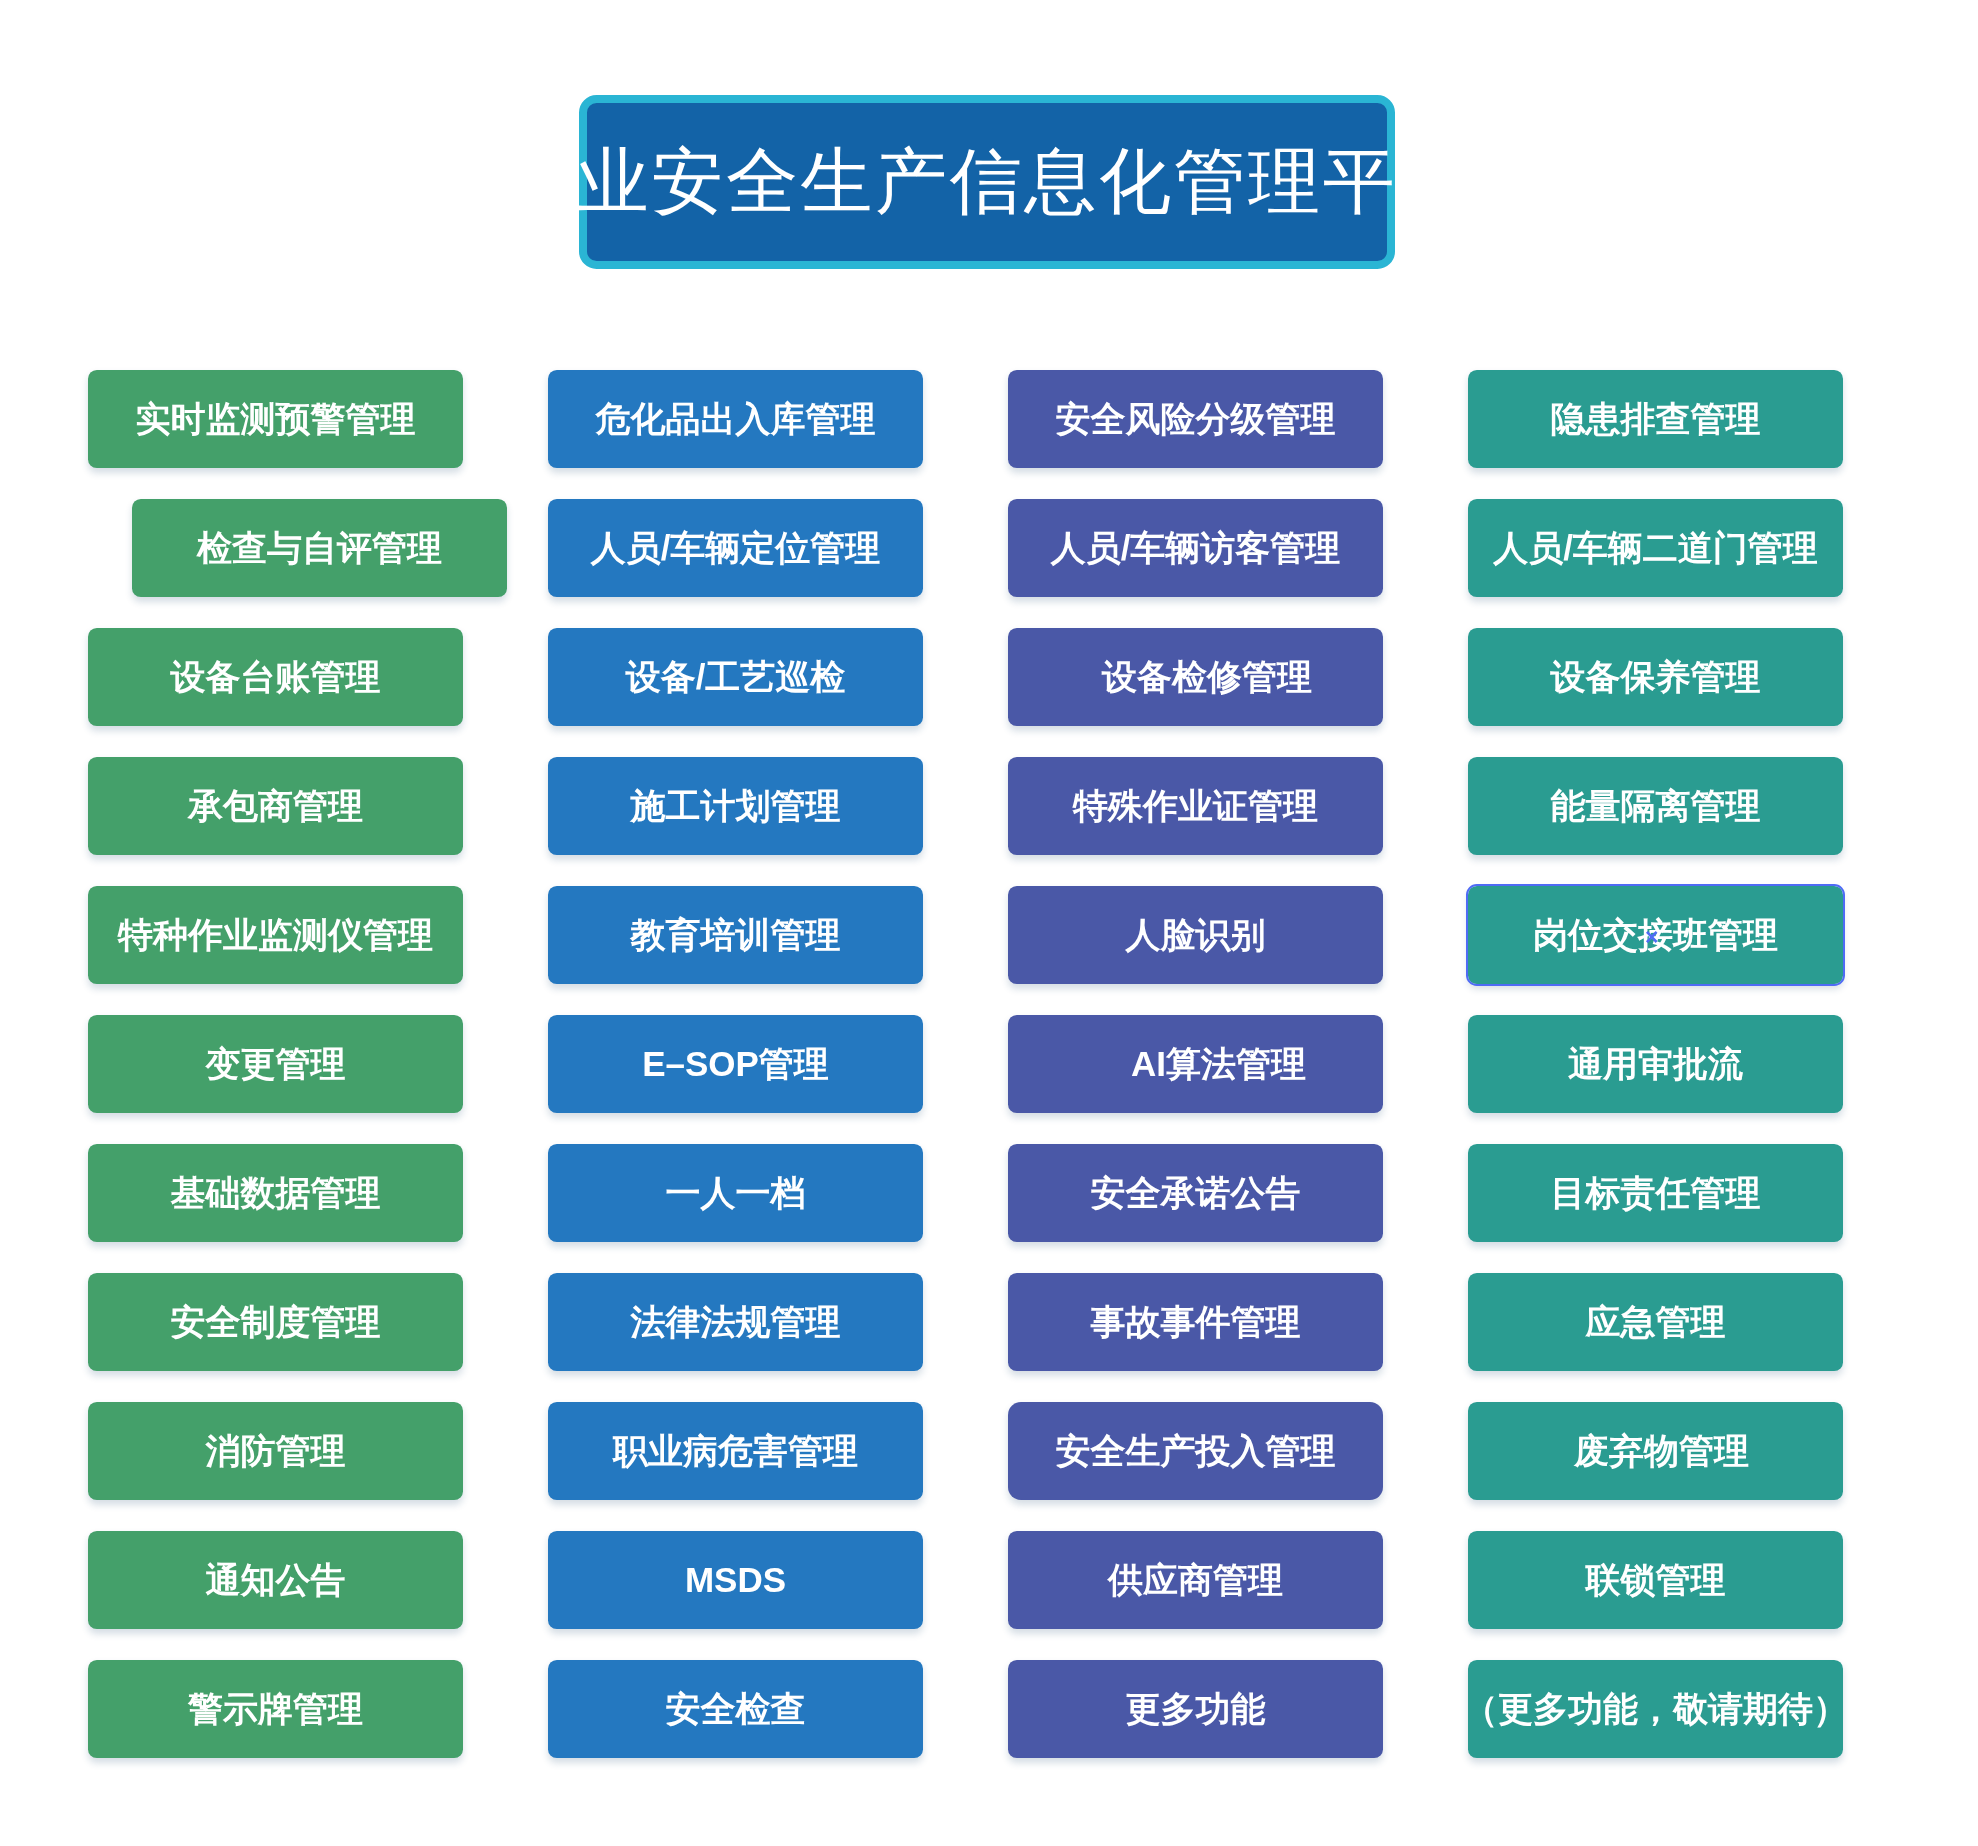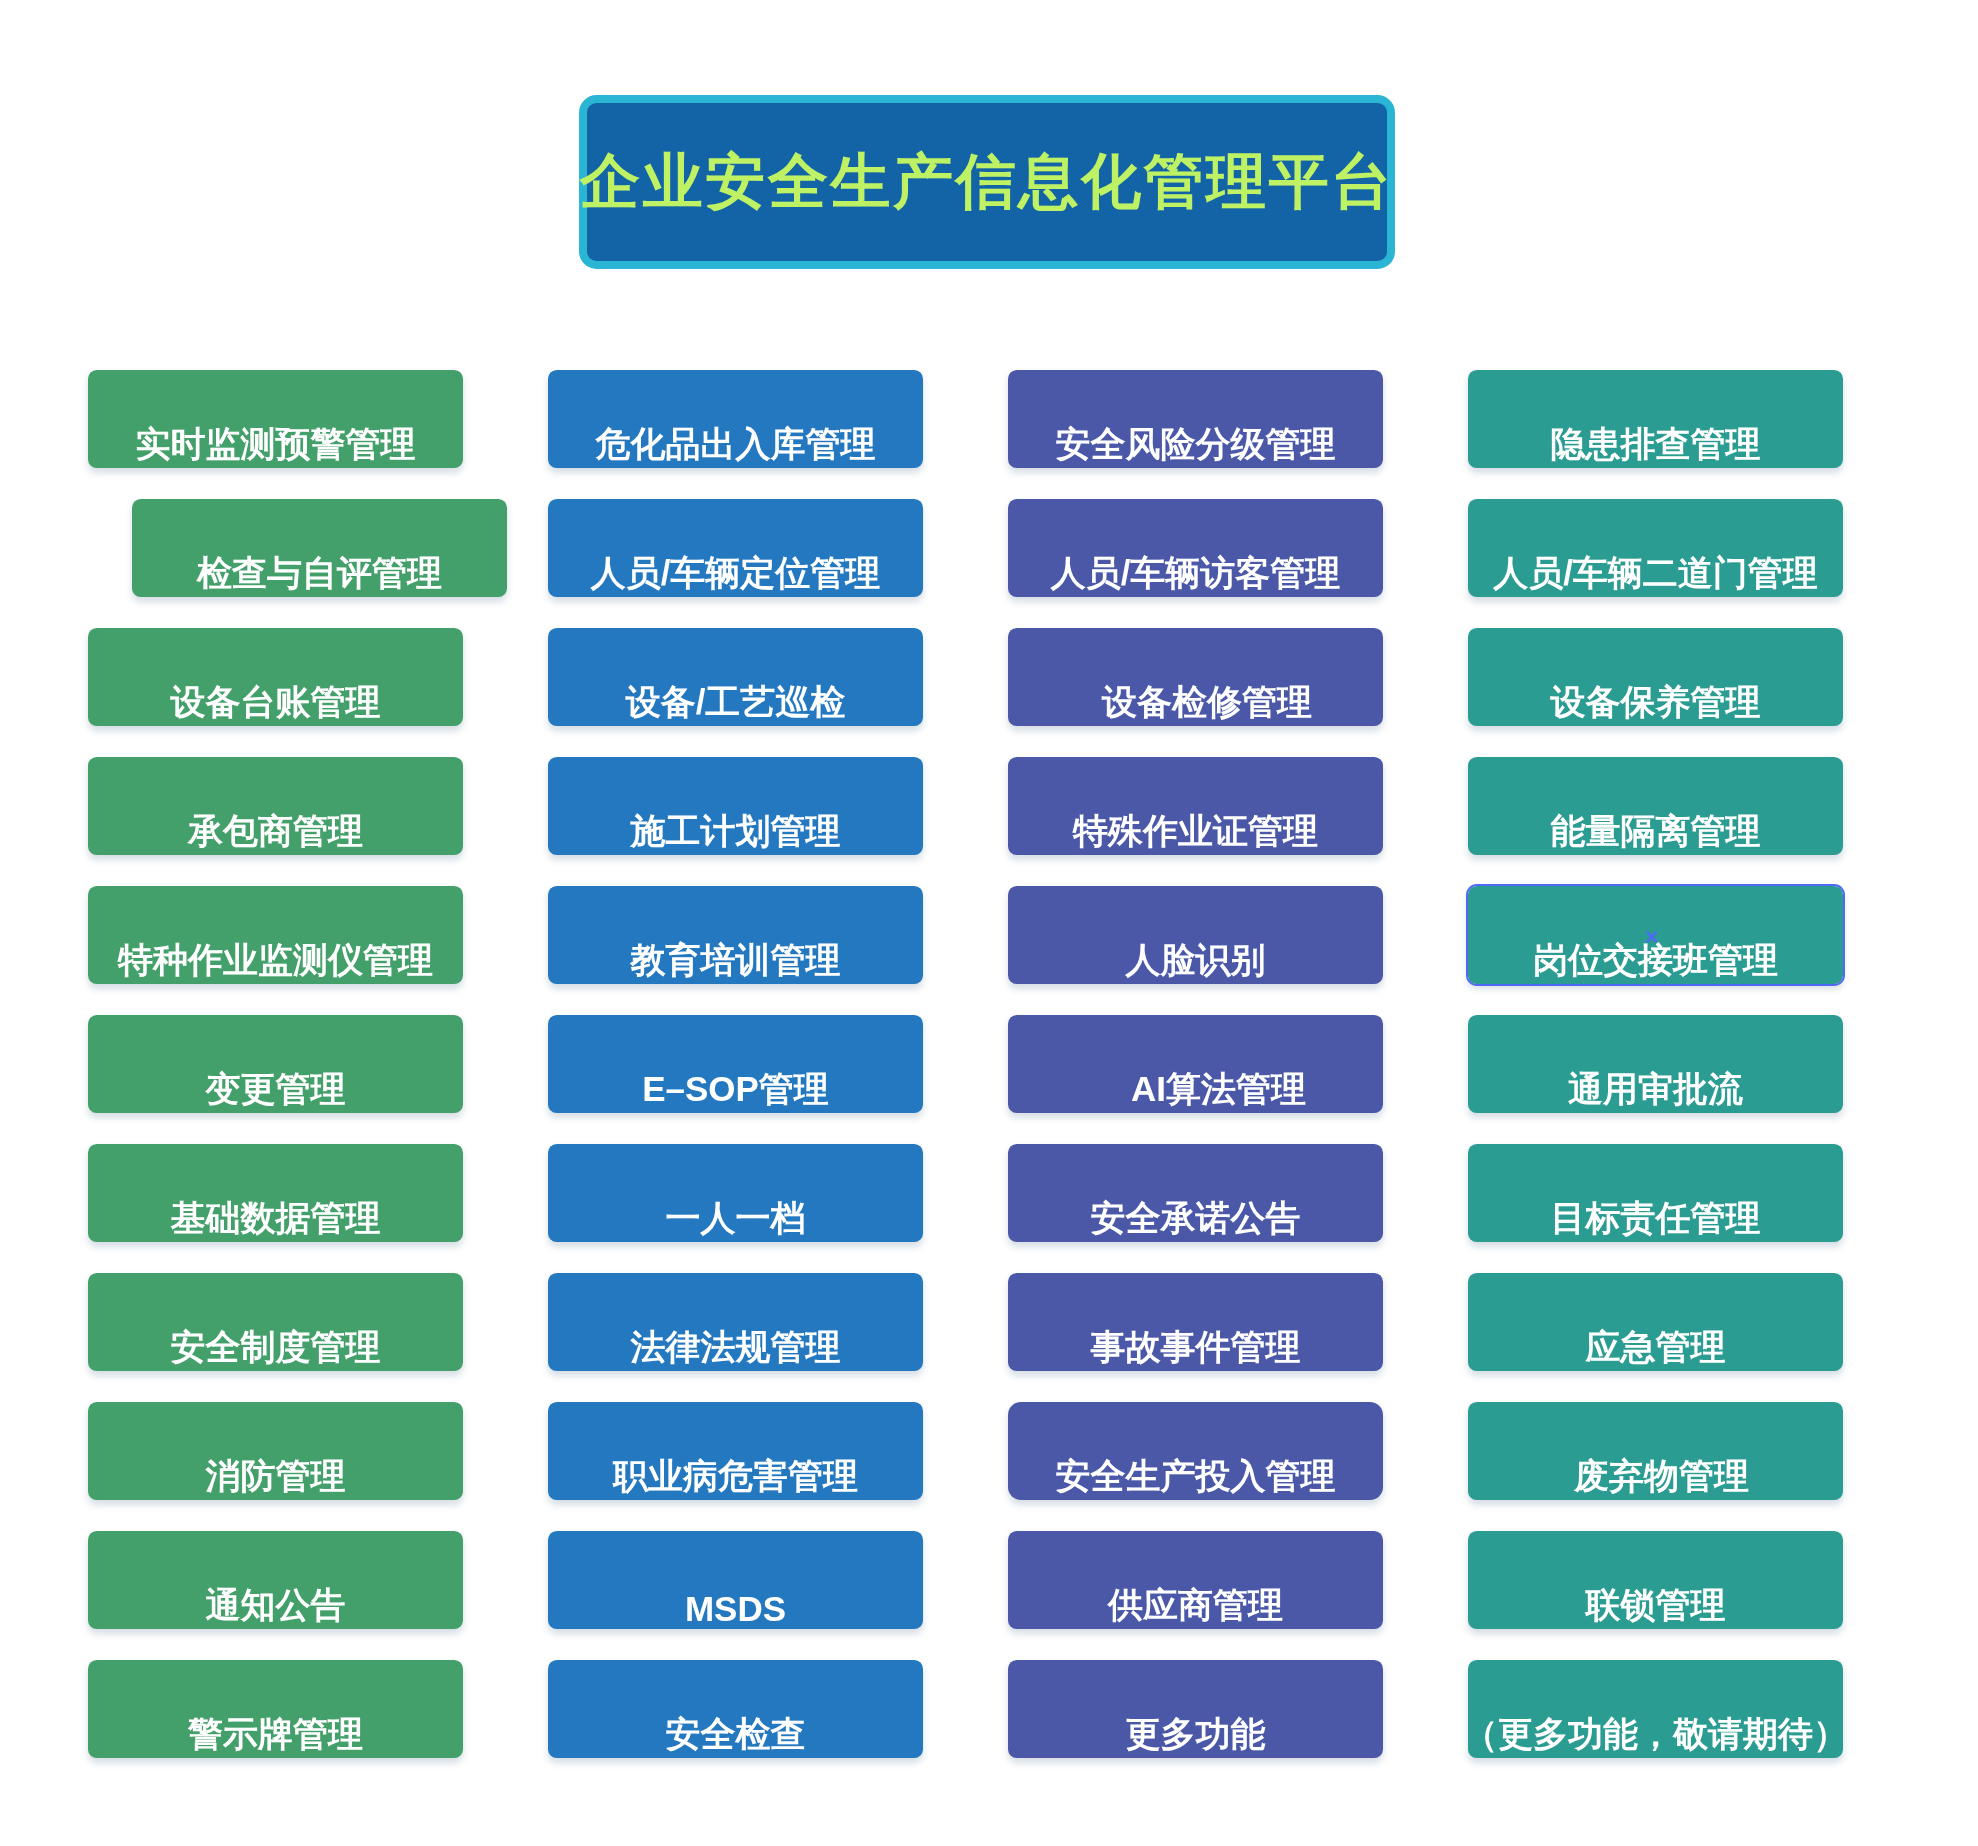--- a/index.html
+++ b/index.html
@@ -22,23 +22,23 @@
     height: 174px;
     box-sizing: border-box;
     background: var(--title_bg);
     border: 8.8px solid var(--title_border);
     border-radius: 17.6px;
     display: flex;
     align-items: center;
     justify-content: center;
   }
   .banner-title {
-    color: #bef264;
-    font-size: 60px;
-    font-weight: bold;
+    color: #ffffff;
+    font-size: 72px;
+    font-weight: normal;
     letter-spacing: 2.6px;
     white-space: nowrap;
   }
   .grid {
     position: absolute;
     left: 88px;
     top: 370px;
     display: flex;
     gap: 37px;
   }
@@ -48,21 +48,21 @@
     gap: 31px;
     width: 423px;
   }
   .module-btn {
     position: relative;
     width: 375px;
     height: 98px;
     box-sizing: border-box;
     border-radius: 8.8px;
     display: flex;
-    align-items: flex-end;
+    align-items: center;
     justify-content: center;
     color: #ffffff;
     font-size: 35px;
     font-weight: bold;
     white-space: nowrap;
     box-shadow: 0 4.4px 7px rgba(30, 70, 110, 0.18);
     cursor: pointer;
   }
   .module-btn.selected {
     outline: 2.6px solid var(--selection);

